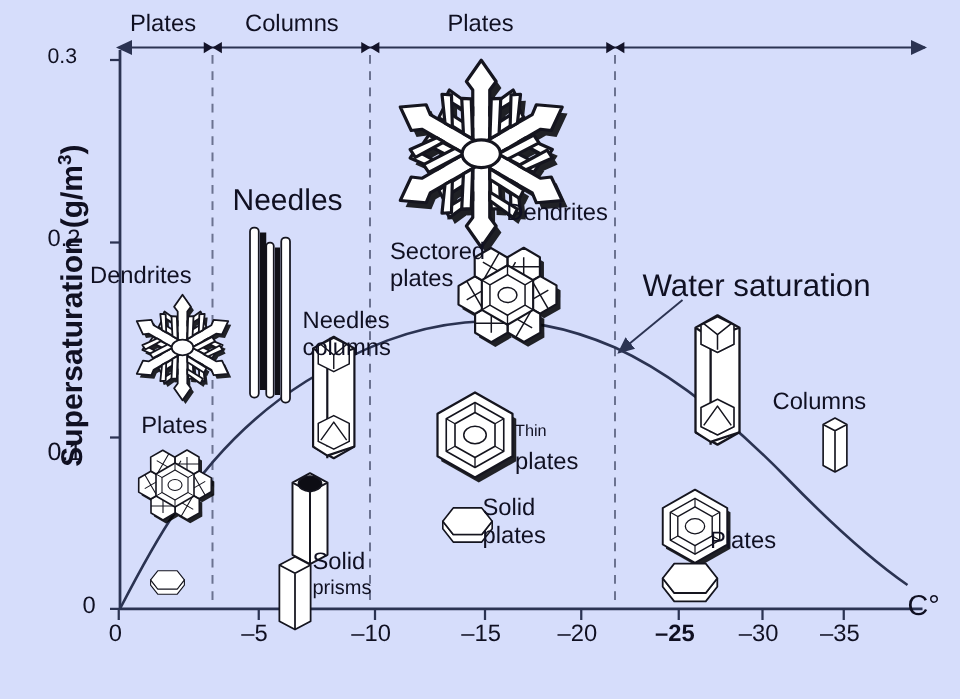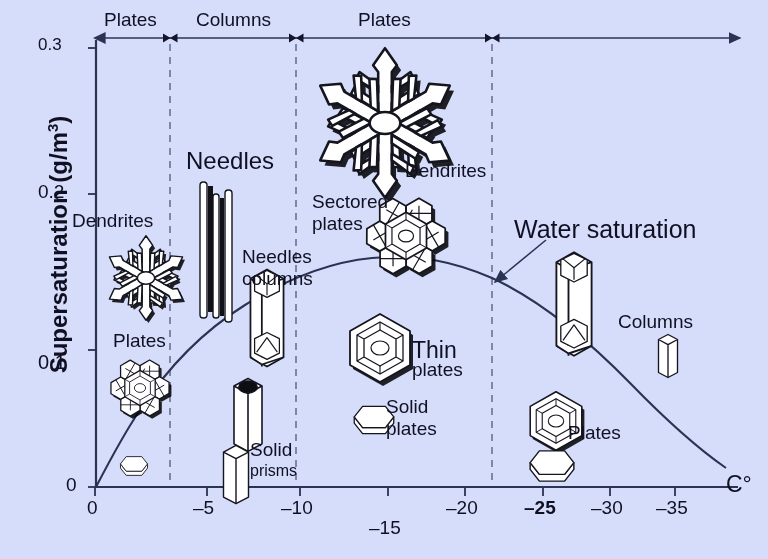--- a/index.html
+++ b/index.html
@@ -333,21 +333,21 @@
   <div class="lbl" style="left:66px;top:475px;font-size:19px;">0</div>
 
   <div style="position:absolute;left:-92px;top:230px;width:300px;transform:rotate(-90deg);
               text-align:center;font-size:24px;font-weight:bold;white-space:nowrap;">
     <span>Supersaturation (g/m</span><span style="font-size:15px;vertical-align:super;">3</span><span>)</span>
   </div>
 
   <div class="lbl" style="left:87px;top:498px;font-size:19px;">0</div>
   <div class="lbl" style="left:193px;top:498px;font-size:19px;">–5</div>
   <div class="lbl" style="left:281px;top:498px;font-size:19px;">–10</div>
-  <div class="lbl" style="left:369px;top:498px;font-size:19px;margin-top:20px;">–15</div>
+  <div class="lbl" style="left:369px;top:498px;font-size:19px;">–15</div>
   <div class="lbl" style="left:446px;top:498px;font-size:19px;">–20</div>
   <div class="lbl" style="left:524px;top:498px;font-size:19px;font-weight:bold;">–25</div>
   <div class="lbl" style="left:591px;top:498px;font-size:19px;text-align:right;">–30</div>
   <div class="lbl" style="left:656px;top:498px;font-size:19px;">–35</div>
 
   <div class="lbl" style="left:726px;top:472px;font-size:23px;">C°</div>
 
   <div class="lbl" style="left:72px;top:211px;font-size:19px;">Dendrites</div>
   <div class="lbl" style="left:113px;top:331px;font-size:19px;">Plates</div>
 
@@ -357,21 +357,21 @@
   <div class="lbl" style="left:242px;top:269px;font-size:19px;">columns</div>
 
   <div class="lbl" style="left:250px;top:440px;font-size:19px;">Solid</div>
   <div class="lbl" style="left:250px;top:462px;font-size:16px;">prisms</div>
 
   <div class="lbl" style="left:405px;top:161px;font-size:19px;">Dendrites</div>
 
   <div class="lbl" style="left:312px;top:192px;font-size:19px;">Sectored</div>
   <div class="lbl" style="left:312px;top:214px;font-size:19px;">plates</div>
 
-  <div class="lbl" style="left:412px;top:338px;font-size:23px;">Thin</div>
+  <div class="lbl" style="left:412px;top:338px;font-size:13px;">Thin</div>
   <div class="lbl" style="left:412px;top:360px;font-size:19px;">plates</div>
 
   <div class="lbl" style="left:386px;top:397px;font-size:19px;">Solid</div>
   <div class="lbl" style="left:386px;top:419px;font-size:19px;">plates</div>
 
   <div class="lbl" style="left:514px;top:216px;font-size:25px;">Water saturation</div>
 
   <div class="lbl" style="left:618px;top:312px;font-size:19px;">Columns</div>
   <div class="lbl" style="left:568px;top:423px;font-size:19px;">Plates</div>
 

